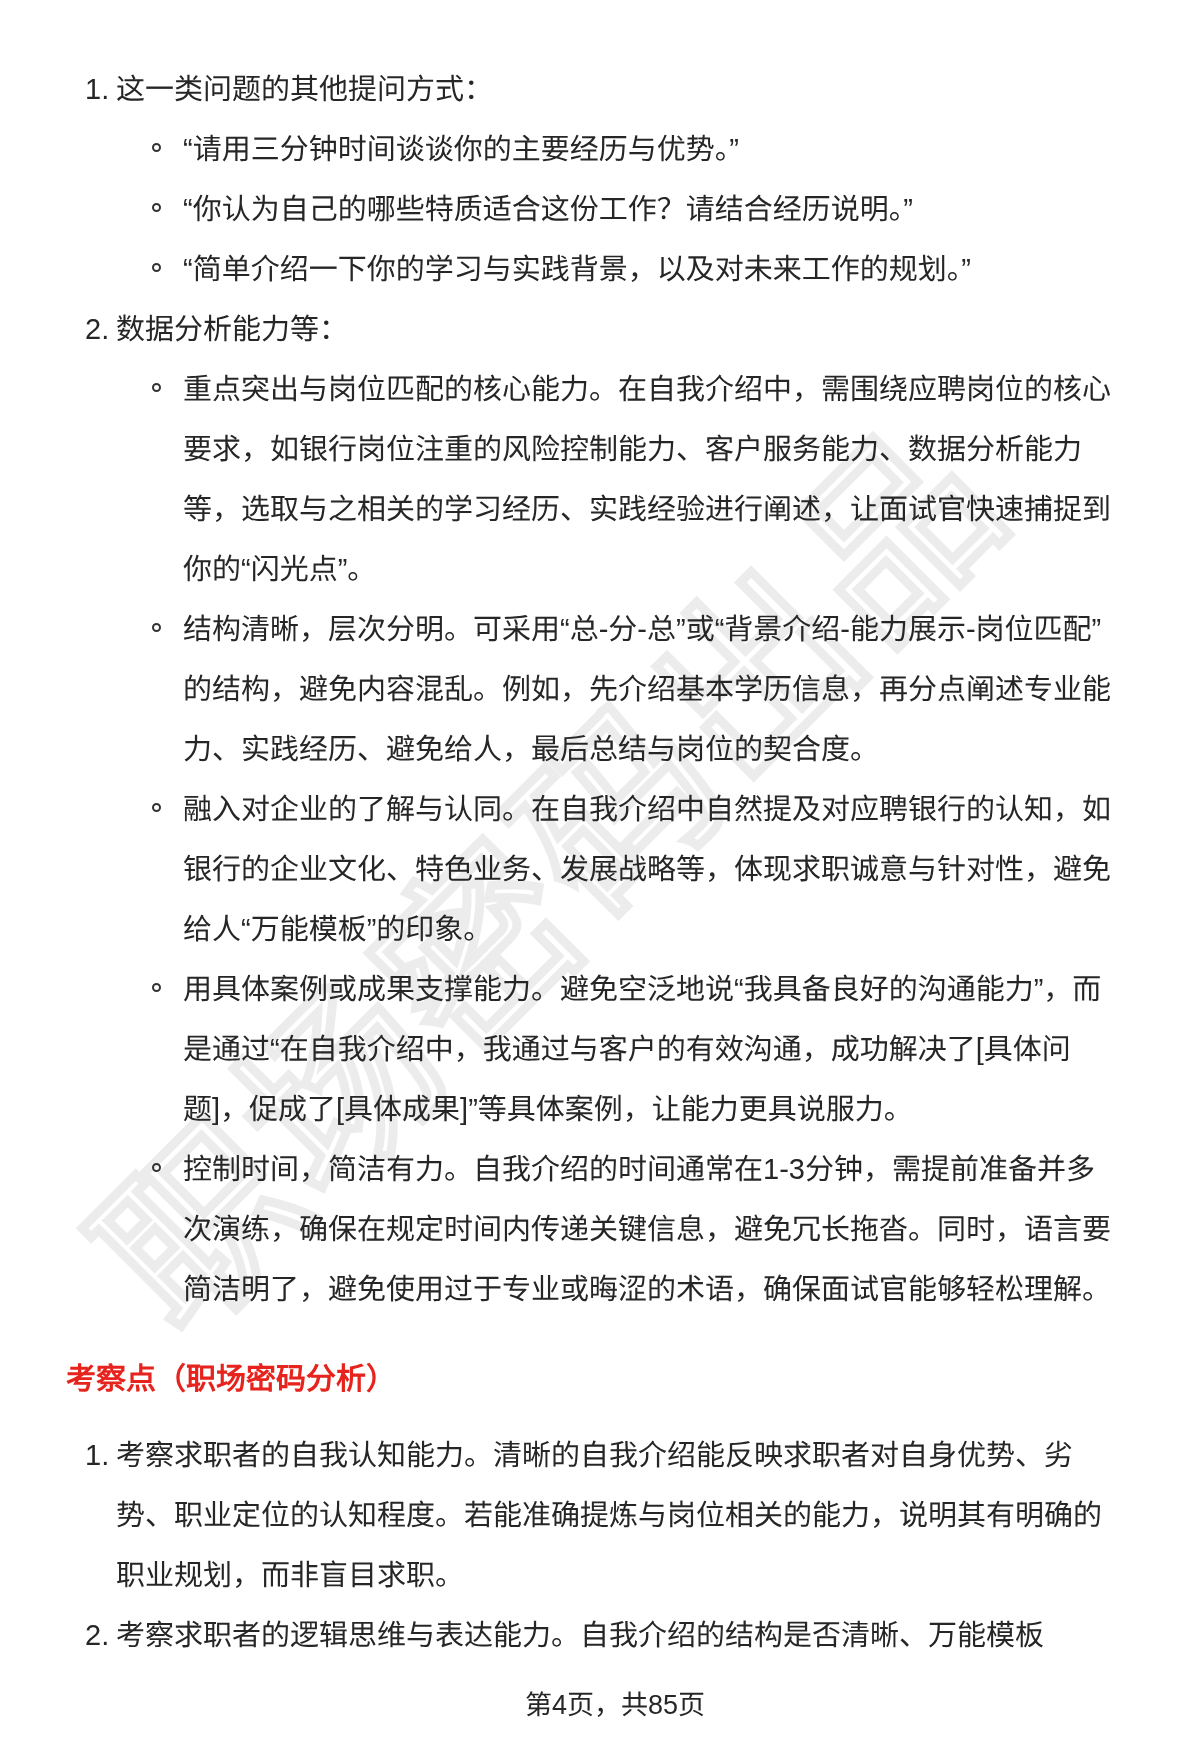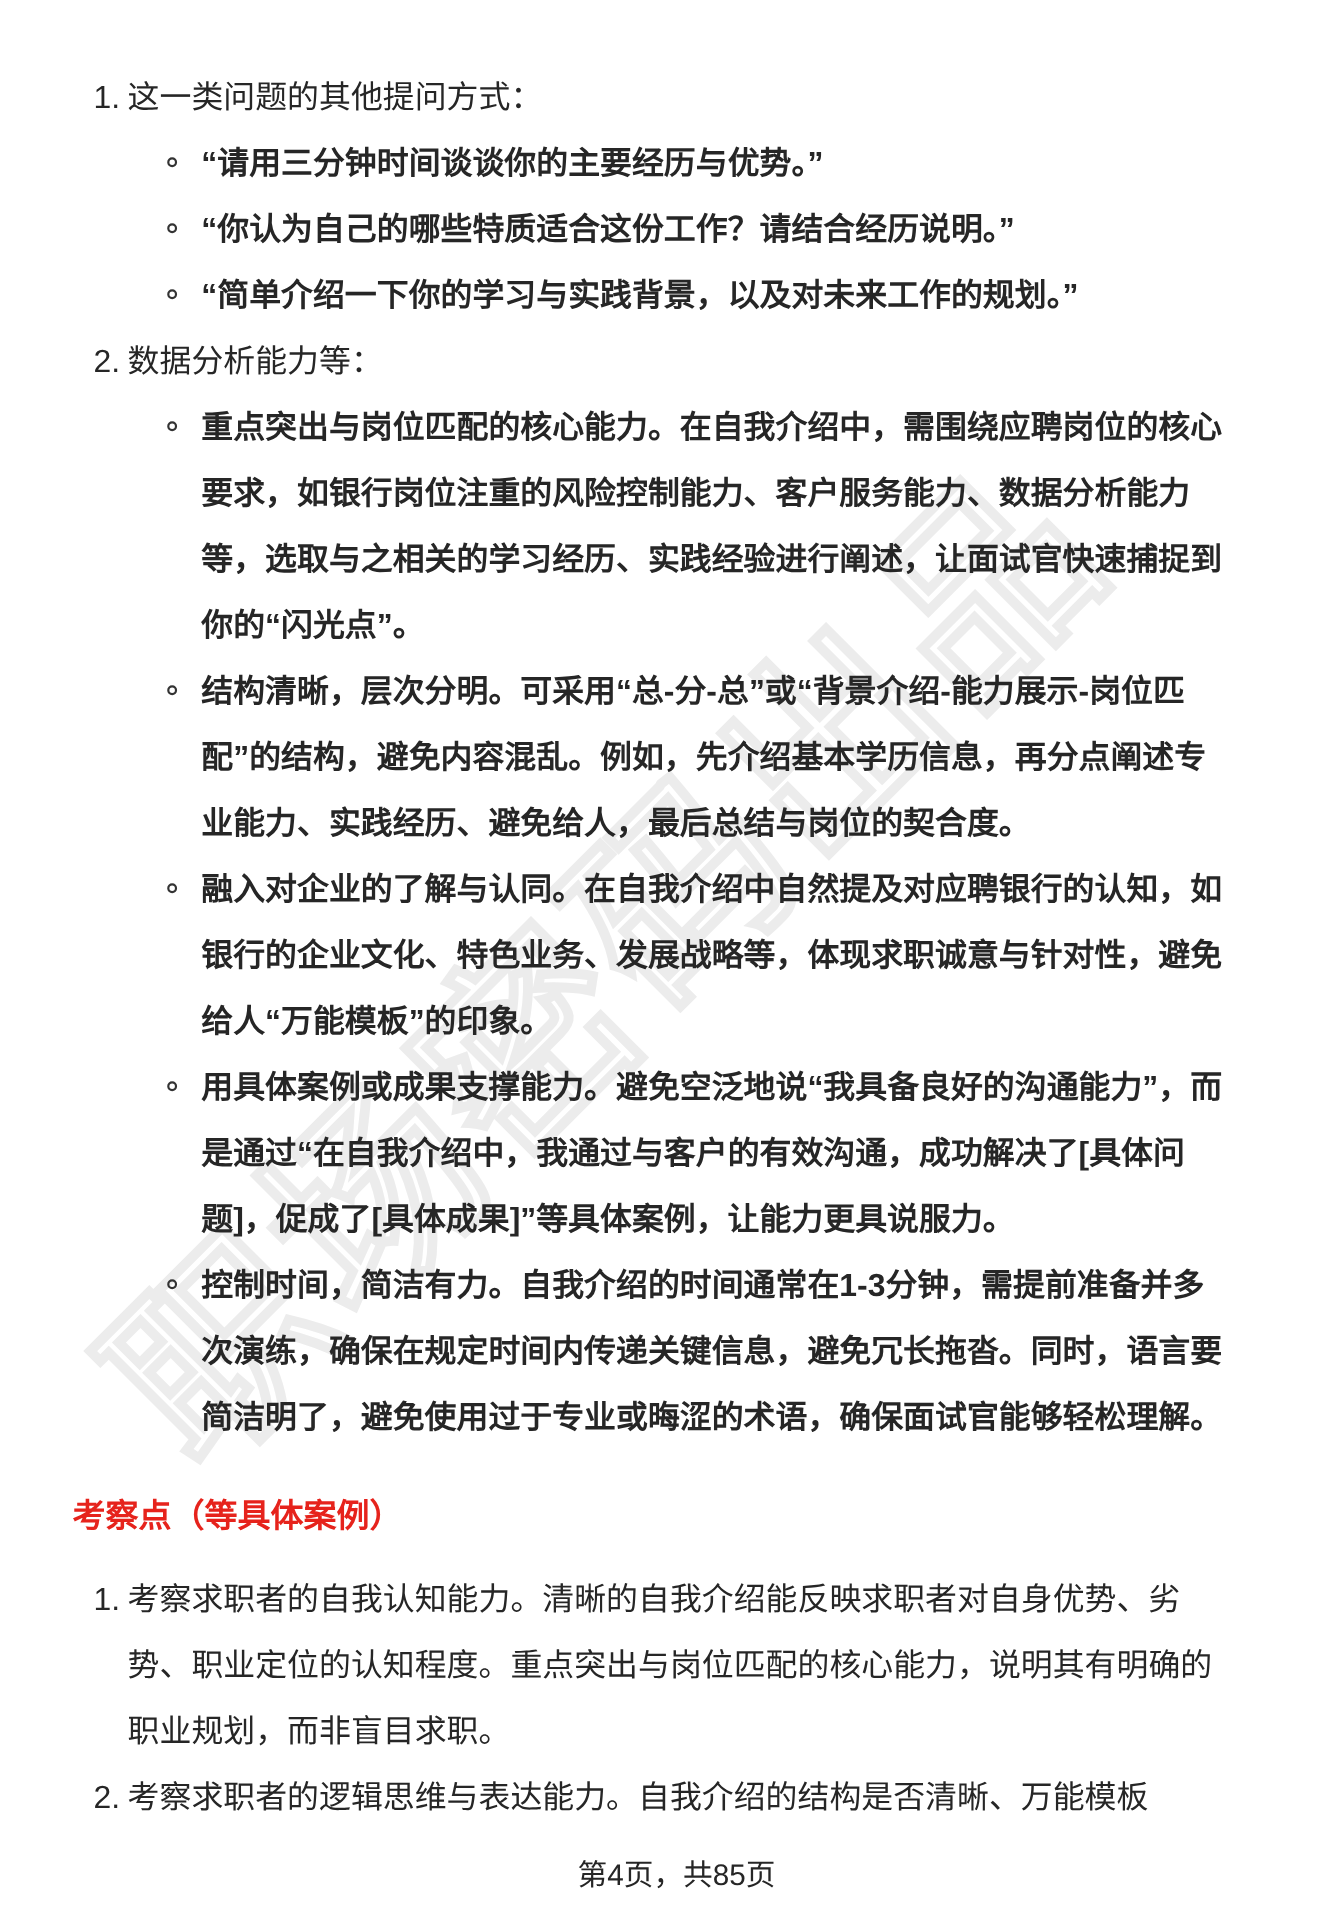--- a/index.html
+++ b/index.html
@@ -55,21 +55,21 @@
   .num-item { position: relative; }
   .num-marker {
     position: absolute;
     left: 85px;
     top: 0;
     line-height: 60px;
   }
   .num-body { margin-left: 116px; margin-right: 89px; }
 
   
-  .sub-item { position: relative; font-weight: bold; }
+  .sub-item { position: relative; }
   .circle-marker {
     position: absolute;
     left: 152px;
     top: 24px;
     width: 9px;
     height: 9px;
     border: 2.5px solid #333333;
     border-radius: 50%;
     background: transparent;
   }
@@ -146,26 +146,26 @@
     <div class="sub-item">
       <span class="circle-marker"></span>
       <div class="sub-body">用具体案例或成果支撑能力。避免空泛地说“我具备良好的沟通能力”，而是通过“在自我介绍中，我通过与客户的有效沟通，成功解决了[具体问题]，促成了[具体成果]”等具体案例，让能力更具说服力。</div>
     </div>
 
     <div class="sub-item">
       <span class="circle-marker"></span>
       <div class="sub-body">控制时间，简洁有力。自我介绍的时间通常在1-3分钟，需提前准备并多次演练，确保在规定时间内传递关键信息，避免冗长拖沓。同时，语言要简洁明了，避免使用过于专业或晦涩的术语，确保面试官能够轻松理解。</div>
     </div>
 
-    <div class="section-heading">考察点（等具体案例）</div>
+    <div class="section-heading">考察点（职场密码分析）</div>
 
     <div class="exam-list">
       <div class="num-item">
         <span class="num-marker">1.</span>
-        <div class="num-body">考察求职者的自我认知能力。清晰的自我介绍能反映求职者对自身优势、劣势、职业定位的认知程度。重点突出与岗位匹配的核心能力，说明其有明确的职业规划，而非盲目求职。</div>
+        <div class="num-body">考察求职者的自我认知能力。清晰的自我介绍能反映求职者对自身优势、劣势、职业定位的认知程度。若能准确提炼与岗位相关的能力，说明其有明确的职业规划，而非盲目求职。</div>
       </div>
 
       <div class="num-item">
         <span class="num-marker">2.</span>
         <div class="num-body">考察求职者的逻辑思维与表达能力。自我介绍的结构是否清晰、万能模板</div>
       </div>
     </div>
 
     <div class="footer">第4页，共85页</div>
 

